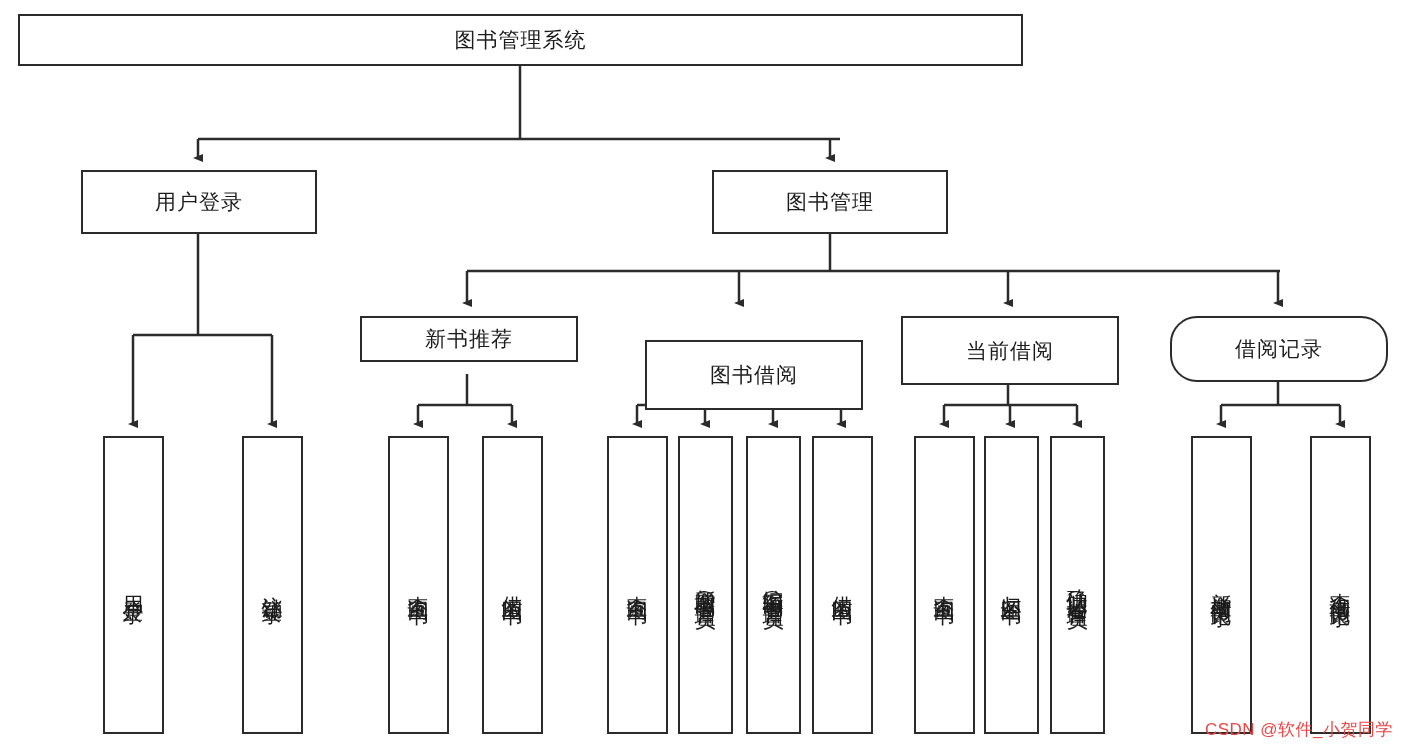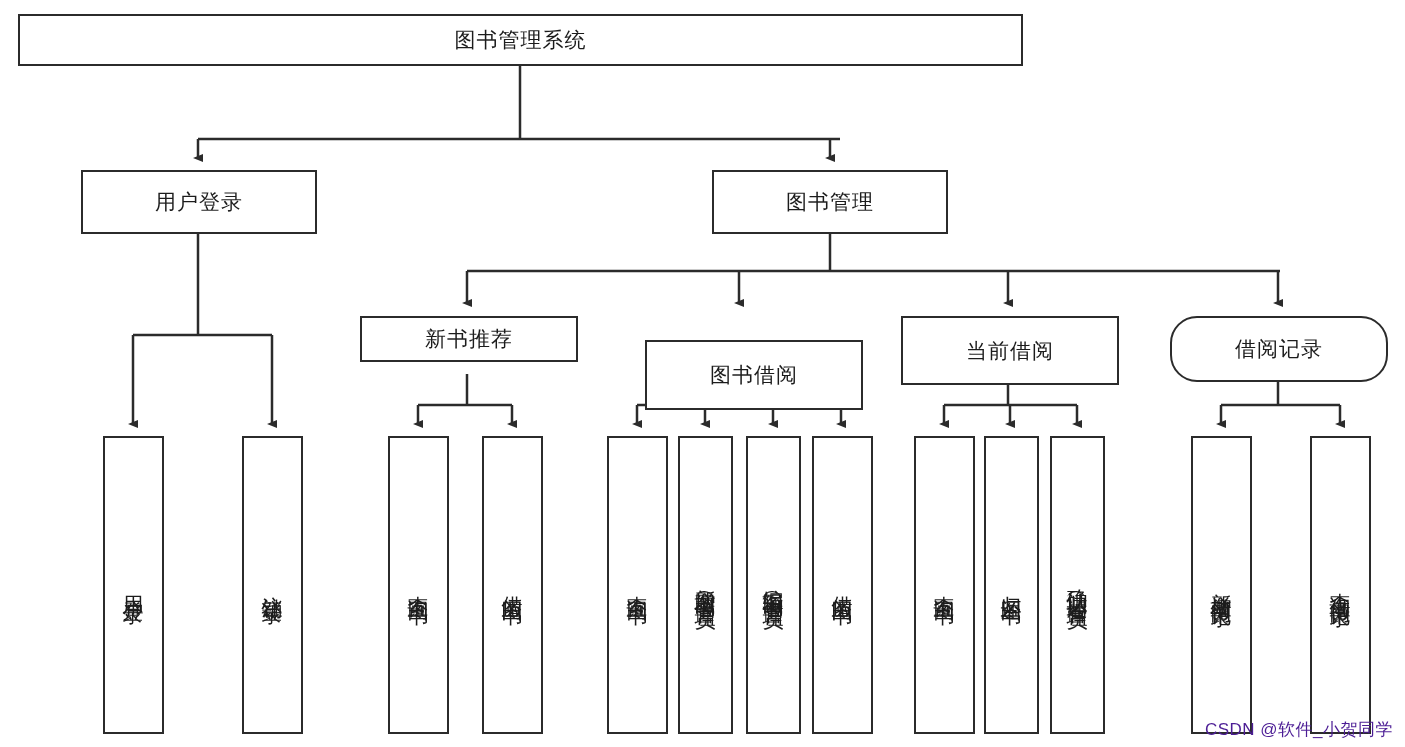--- a/index.html
+++ b/index.html
@@ -51,21 +51,21 @@
   .node.vert .vtext {
     writing-mode: vertical-rl;
     text-orientation: upright;
     display: block;
   }
   .watermark {
     position: absolute;
     right: 12px;
     bottom: 6px;
     font-size: 17px;
-    color: #4c1d95;
+    color: #ef4444;
     letter-spacing: 0.5px;
     white-space: nowrap;
     margin-left: 12px;
   }
 </style>
 </head>
 <body>
 
 <div id="canvas">
 

